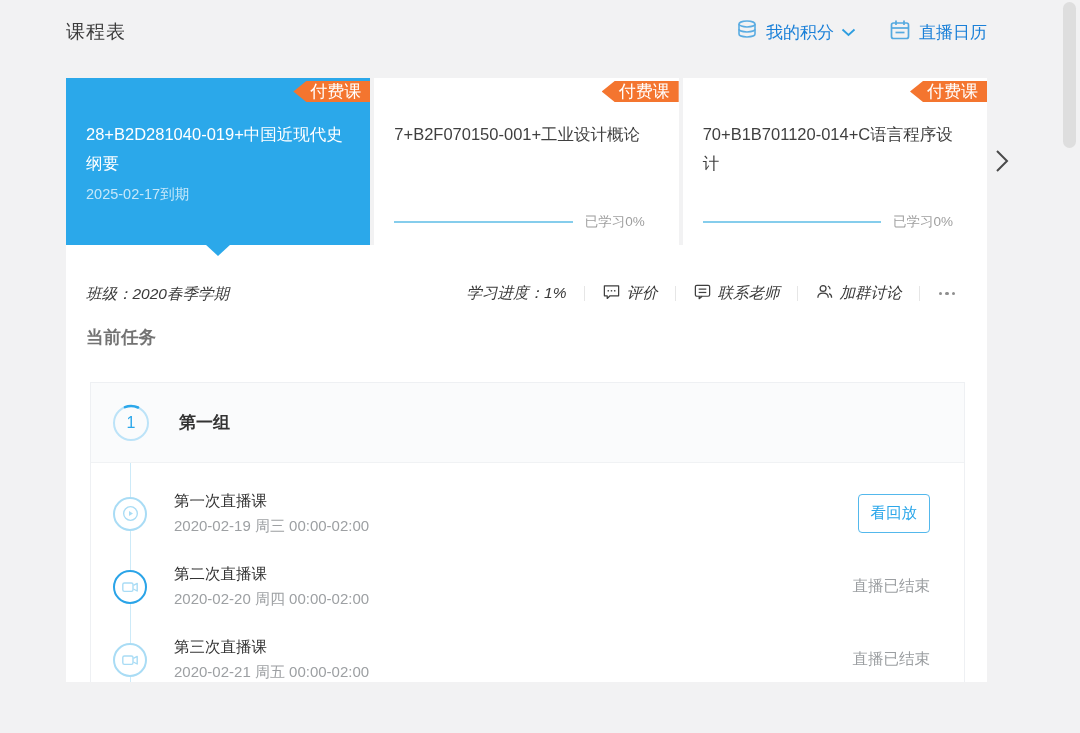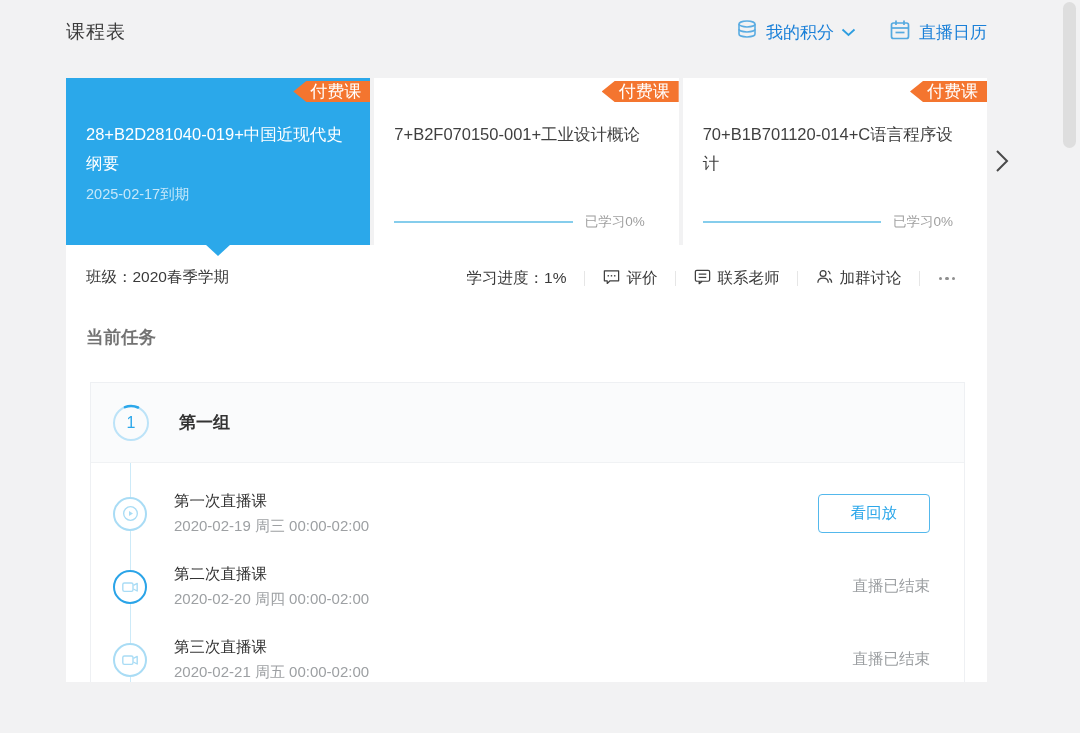--- a/index.html
+++ b/index.html
@@ -39,21 +39,21 @@
   .card-progress { position:absolute; left:20px; right:34px; bottom:14px; display:flex; align-items:center; }
   .progress-line { flex:1; height:2px; background:#85CDEC; }
   .progress-text { margin-left:12px; white-space:nowrap; font-size:13.5px; color:#9E9E9E; }
 
   .carousel-next { position:absolute; left:991px; top:147px; width:22px; height:28px; cursor:pointer; }
   .scroll-thumb { position:absolute; left:1063px; top:2px; width:13px; height:146px; border-radius:7px; background:#DEDEDE; cursor:pointer; }
 
   
   .main-panel { position:absolute; left:66px; top:245px; width:921px; height:437px; background:#FFFFFF; }
 
-  .info-bar { position:absolute; top:22px; left:20px; right:30px; height:38px; display:flex; align-items:flex-start; }
+  .info-bar { position:absolute; top:22px; left:20px; right:30px; height:38px; display:flex; align-items:flex-end;font-style:italic; }
   .class-label { font-size:15.5px; color:#3A3A3A; }
   .info-right { margin-left:auto; display:flex; align-items:center; }
   .progress-stat { font-size:15.5px; color:#3A3A3A; }
   .vdiv { width:1px; height:15px; background:#E6E6E6; margin:0 17px; }
   .action-item { display:flex; align-items:center; gap:6px; font-size:15.5px; color:#3A3A3A; cursor:pointer; }
   .more-btn { display:flex; align-items:center; gap:3px; padding:4px 2px; cursor:pointer; }
   .more-btn i { width:3.5px; height:3.5px; border-radius:50%; background:#8E8E8E; }
 
   .section-title { position:absolute; top:80px; left:20px; font-size:17.5px; font-weight:600; color:#737373; }
 
@@ -68,21 +68,21 @@
   .timeline { position:absolute; left:39px; top:0; bottom:0; width:1px; background:#CDEAF8; }
   .task-row { position:relative; height:73px; display:flex; align-items:center; padding-left:22px; padding-right:34px; cursor:pointer; }
   .task-icon { position:relative; z-index:1; flex:0 0 34px; width:34px; height:34px; border-radius:50%;
     background:#fff; border:2px solid #A9DCF5; display:flex; align-items:center; justify-content:center; }
   .task-icon.bright { border-color:#2AA4E8; }
   .task-texts { margin-left:27px; }
   .task-title { font-size:15.5px; font-weight:500; color:#333; }
   .task-time { margin-top:5px; font-size:15px; color:#9DA0A3; }
   .task-right { margin-left:auto; }
   .replay-btn { border:1px solid #53B8EC; color:#2BA7EA; background:#fff; border-radius:4px;
-    font-size:15.5px; padding:8px 32px; cursor:pointer; font-family:inherit; }
+    font-size:15.5px; padding:8px 12px; cursor:pointer; font-family:inherit; }
   .status-text { font-size:15.5px; color:#9B9EA1; }
 </style>
 </head>
 <body>
 
 <div class="topbar">
   <div class="page-title">课程表</div>
   <div class="topbar-right">
     <div class="top-link">
       <span>

